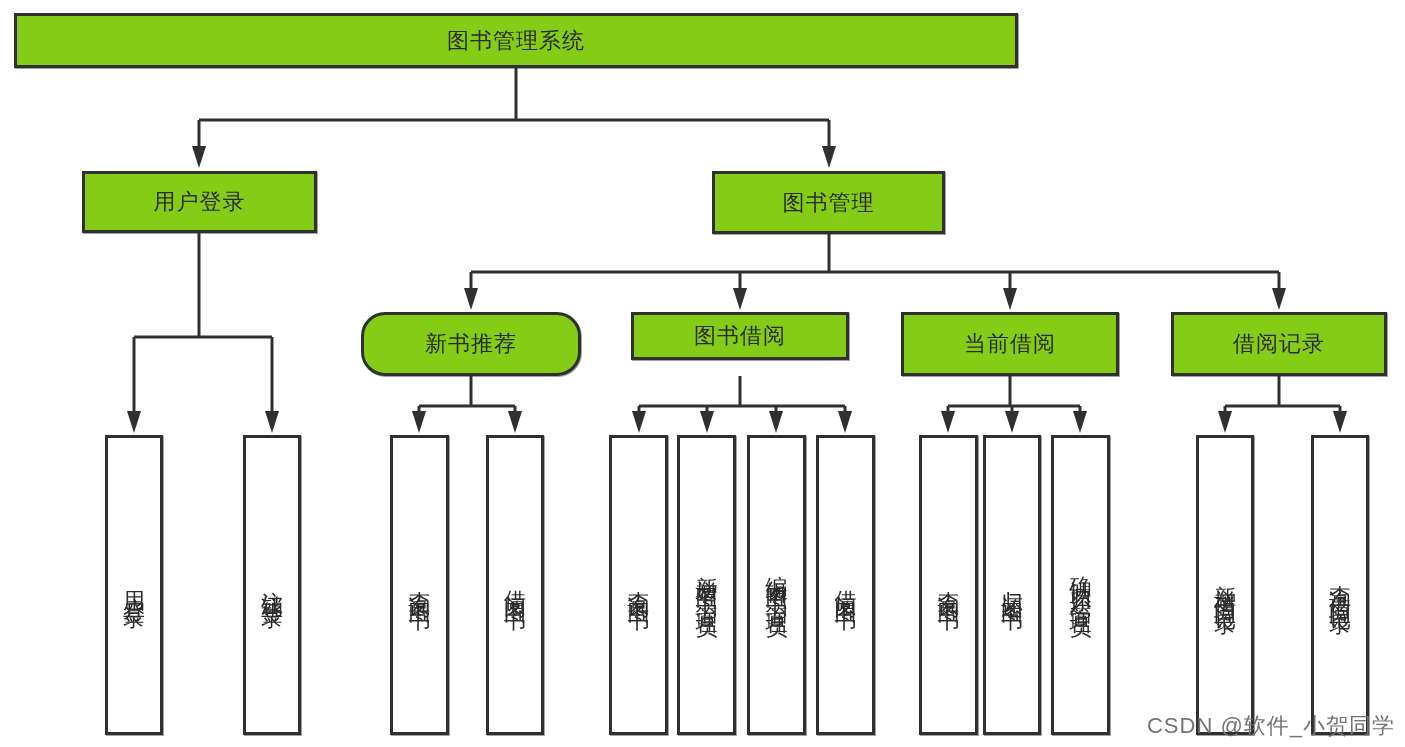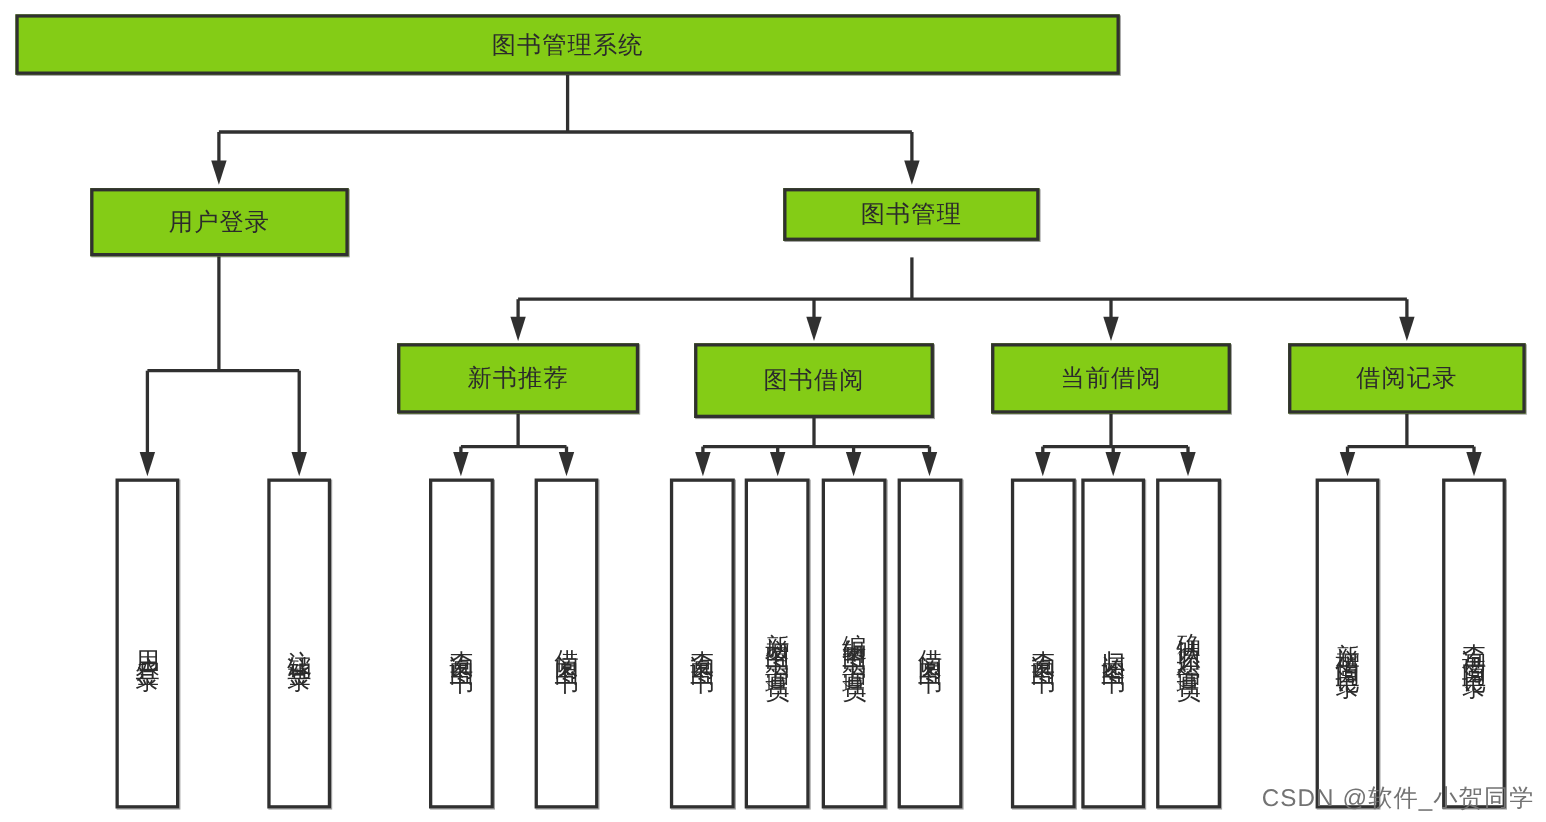--- a/index.html
+++ b/index.html
@@ -132,28 +132,28 @@
     </g>
   </svg>
 
   <div class="box" style="left:14px; top:13px; width:1004px; height:55px;">
     <span>图书管理系统</span>
   </div>
 
   <div class="box" style="left:82px; top:171px; width:235px; height:62px;">
     <span>用户登录</span>
   </div>
-  <div class="box" style="left:712px; top:171px; width:233px; height:48px;">
+  <div class="box" style="left:712px; top:171px; width:233px; height:63px;">
     <span>图书管理</span>
   </div>
 
-  <div class="box" style="left:361px; top:312px; width:220px; height:64px;">
+  <div class="box" style="left:361px; top:312px; width:220px; height:64px;border-radius:24px;">
     <span>新书推荐</span>
   </div>
-  <div class="box" style="left:631px; top:312px; width:218px; height:68px;">
+  <div class="box" style="left:631px; top:312px; width:218px; height:48px;">
     <span>图书借阅</span>
   </div>
   <div class="box" style="left:901px; top:312px; width:218px; height:64px;text-align:right;">
     <span>当前借阅</span>
   </div>
   <div class="box" style="left:1171px; top:312px; width:216px; height:64px;text-align:center;">
     <span>借阅记录</span>
   </div>
 
   <div class="vbox" style="left:105px; top:435px; width:58px; height:300px;">

